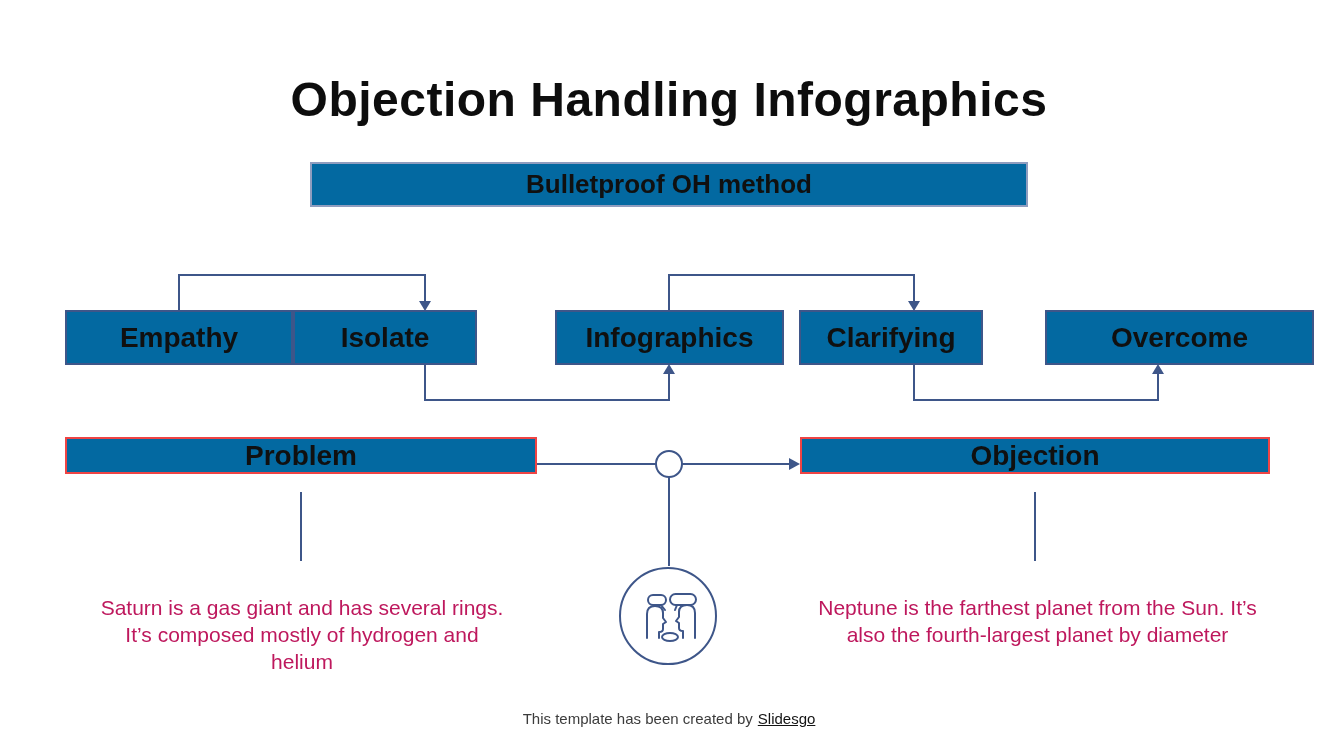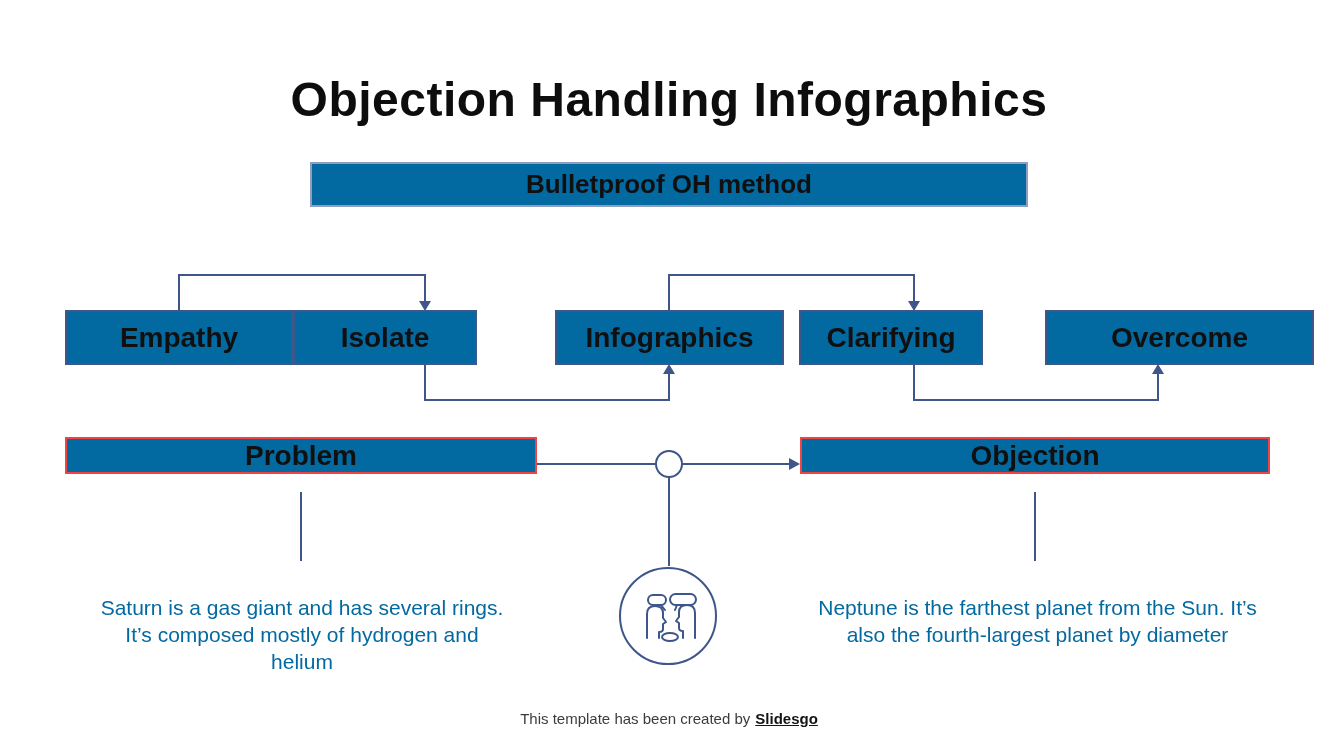--- a/index.html
+++ b/index.html
@@ -19,29 +19,29 @@
   .stage-0{left:65px;width:228px;}
   .stage-1{left:293px;width:184px;}
   .stage-2{left:555px;width:229px;}
   .stage-3{left:799px;width:184px;}
   .stage-4{left:1045px;width:269px;}
   .bigbox{top:437px;height:37px;border:2px solid #ef4444;font-size:28px;font-weight:600;}
   .problem{left:65px;width:472px;}
   .solution{left:800px;width:470px;}
 
   .desc{position:absolute;top:573px;text-align:center;font-size:21px;line-height:27px;
-        color:#0369a1;z-index:1;}
+        color:#be185d;z-index:1;}
   .desc-left{left:92px;width:420px;}
   .desc-right{left:815px;width:445px;}
 
   .center-icon{position:absolute;left:618px;top:566px;width:100px;height:100px;z-index:1;}
 
   .footer{position:absolute;left:0;top:710px;width:100%;text-align:center;
           font-size:15px;color:#3c3c3c;z-index:1;}
-  .brand{font-weight:700;text-decoration:underline;color:#131313;margin-left:5px;cursor:pointer;}
+  .brand{font-weight:400;text-decoration:underline;color:#131313;margin-left:5px;cursor:pointer;}
 </style>
 </head>
 <body>
 
 <div class="slide">
 
   <h1 class="title">Objection Handling Infographics</h1>
 
   <svg class="connectors" viewBox="0 0 1338 753" fill="none" stroke="#3e5689" stroke-width="2">
     <path d="M179,310 V275 H425 V301"></path>

